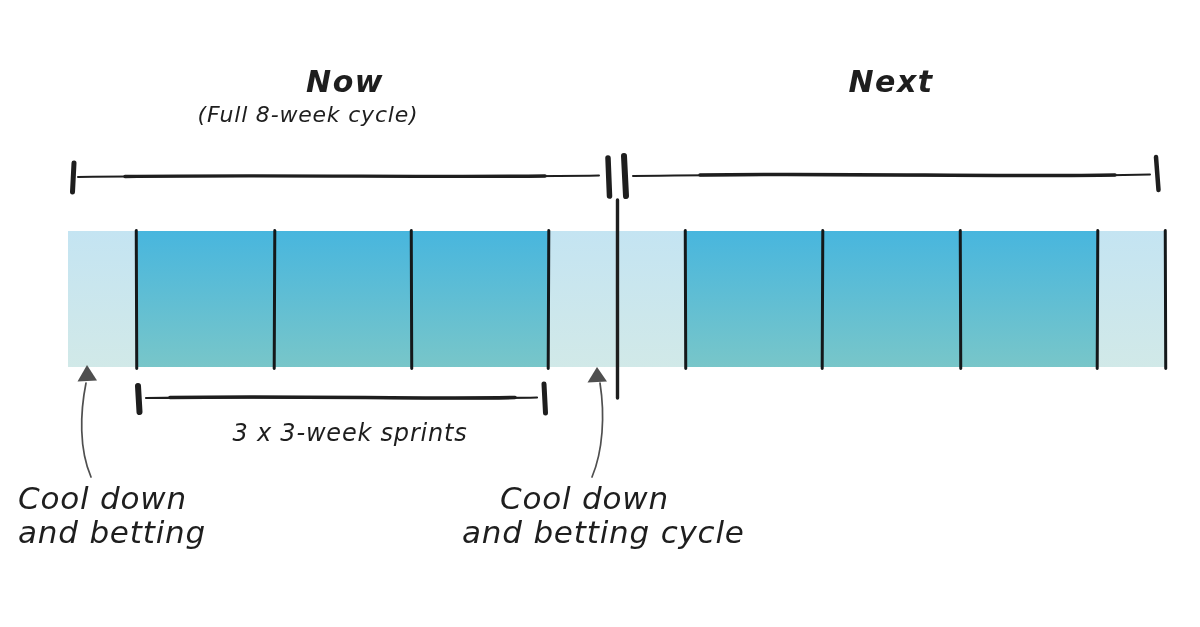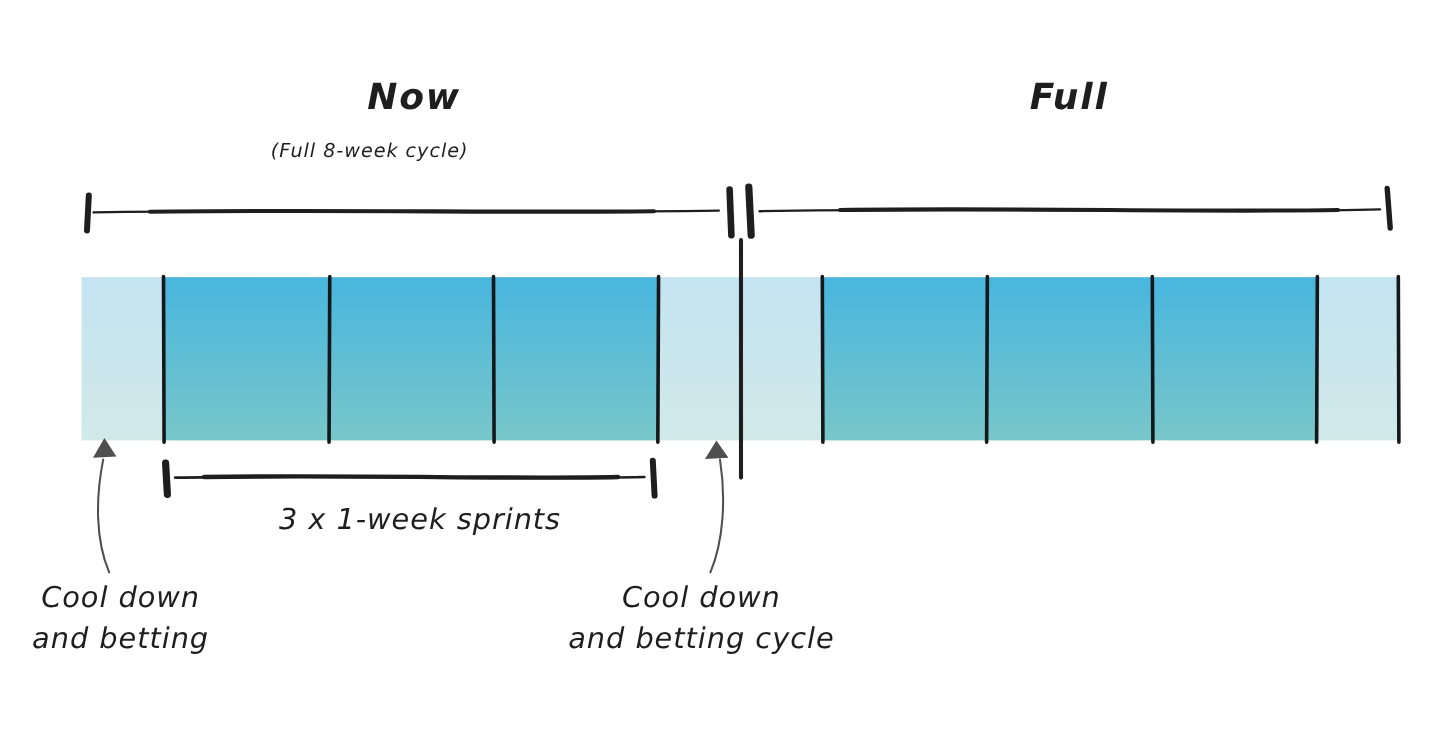--- a/index.html
+++ b/index.html
@@ -33,23 +33,23 @@
     text-align: center;
     white-space: nowrap;
   }
   .cycle-title {
     font-size: 30px;
     font-weight: bold;
     letter-spacing: 1.5px;
   }
   #now-label   { left: 245px; top: 64px;  width: 200px; }
   #next-label  { left: 791px; top: 64px;  width: 200px; }
-  #cycle-note  { left: 188px; top: 116px; width: 240px; font-size: 16px; }
+  #cycle-note  { left: 188px; top: 102px; width: 240px; font-size: 22px; }
   #sprints-label { left: 225px; top: 419px; width: 250px; font-size: 24px; }
-  .cooldown-note { font-size: 24px; line-height: 34px; font-style: italic; }
+  .cooldown-note { font-size: 31px; line-height: 34px; font-style: italic; }
   #cooldown-planning { left: 18px;  top: 481px; width: 165px; }
   #cooldown-betting  { left: 462px; top: 481px; width: 245px; }
 
   #blocks-layer { position: absolute; left: 0; top: 0; width: 100%; height: 100%; z-index: 1; }
   .block { position: absolute; top: 231px; height: 136px; }
   .block.sprint   { background: linear-gradient(var(--sprint-top), var(--sprint-bottom)); }
   .block.cooldown { background: linear-gradient(var(--cooldown-top), var(--cooldown-bottom)); }
   .block-border {
     position: absolute; top: 229px; height: 141px; width: 2.5px;
     background: var(--block-border); border-radius: 2px; z-index: 2;
@@ -109,22 +109,22 @@
     <path class="arrow-tail" stroke-width="1.7" d="M 91 477 C 79 449 80 413 86 383"></path>
     <polygon class="arrow-head" points="87,365 77.5,381.5 97,380.5"></polygon>
 
     <path class="arrow-tail" stroke-width="1.7" d="M 592 477 C 603 451 605 415 600 383"></path>
     <polygon class="arrow-head" points="597,367 587.5,382.5 607,381.5"></polygon>
   </svg>
 
   <div class="label-layer">
     <div id="now-label" class="hand cycle-title">Now</div>
     <div id="cycle-note" class="hand">(Full 8-week cycle)</div>
-    <div id="next-label" class="hand cycle-title">Full</div>
-    <div id="sprints-label" class="hand">3 x 1-week sprints</div>
+    <div id="next-label" class="hand cycle-title">Next</div>
+    <div id="sprints-label" class="hand">3 x 3-week sprints</div>
     <div id="cooldown-planning" class="hand cooldown-note">
       <div>Cool down</div>
       <div>and betting</div>
     </div>
     <div id="cooldown-betting" class="hand cooldown-note">
       <div>Cool down</div>
       <div>and betting cycle</div>
     </div>
   </div>
 

